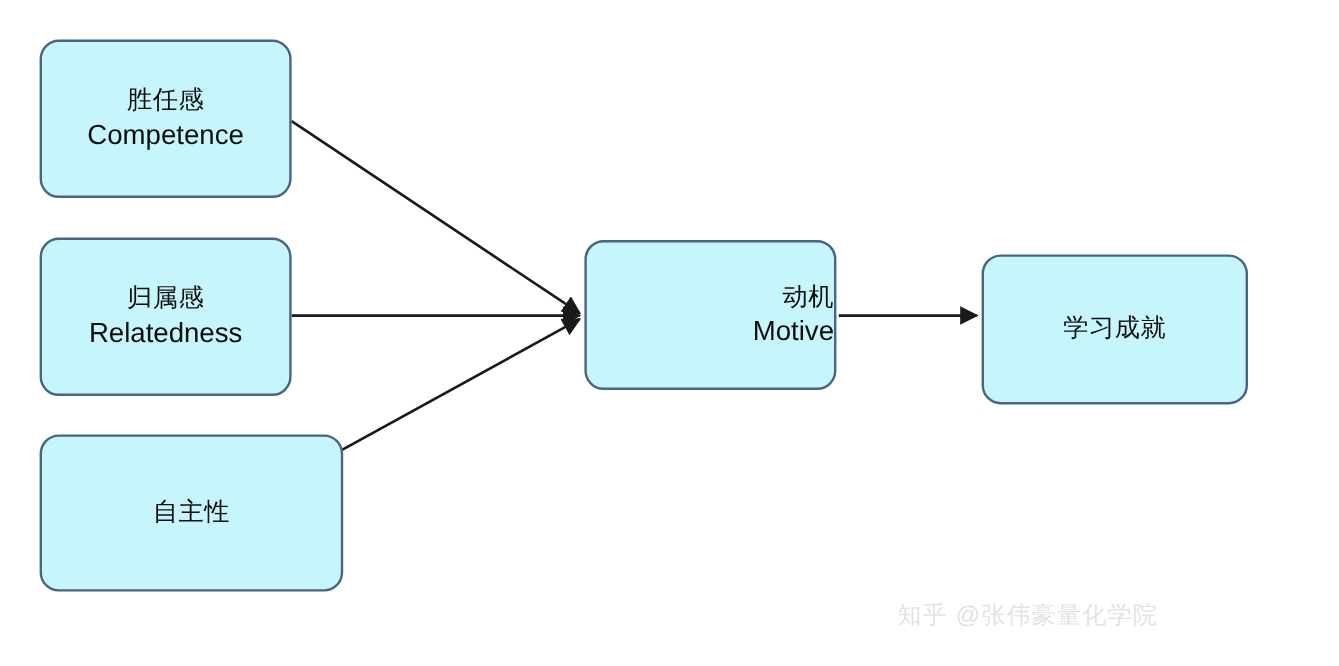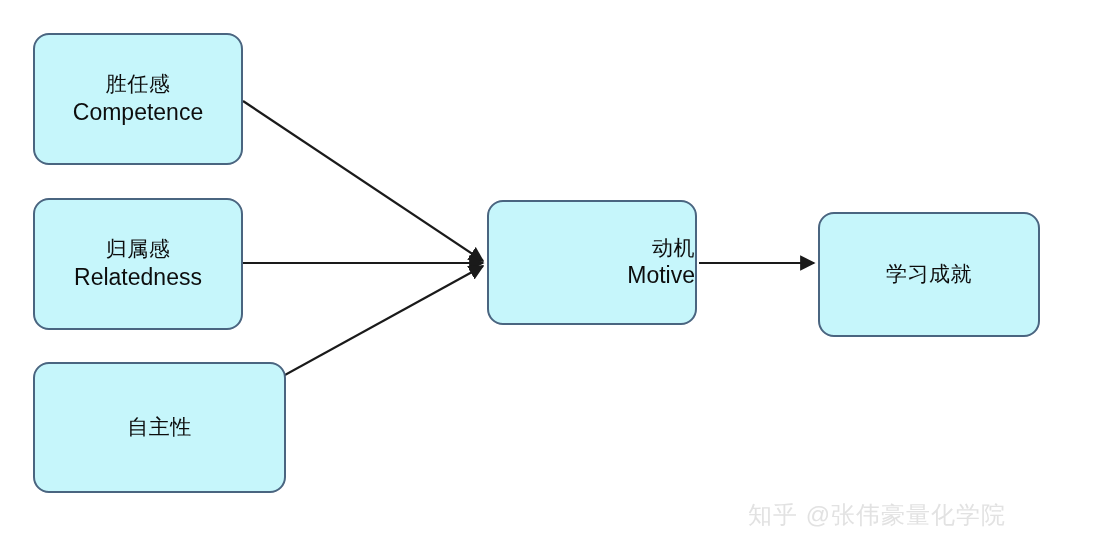--- a/index.html
+++ b/index.html
@@ -55,21 +55,21 @@
   #node-competence  { left: 33px;  top: 33px;  width: 210px; height: 132px; }
   #node-relatedness { left: 33px;  top: 198px; width: 210px; height: 132px; }
   #node-autonomy    { left: 33px;  top: 362px; width: 253px; height: 131px; }
   #node-motive      { left: 487px; top: 200px; width: 210px; height: 125px; align-items: flex-end; }
   #node-achievement { left: 818px; top: 200px; width: 222px; height: 125px; margin-top: 12px; }
 
   #watermark {
     position: absolute;
     left: 748px;
     top: 499px;
-    font-size: 24px;
+    font-size: 20px;
     color: #e2e2e2;
     letter-spacing: 1px;
     white-space: nowrap;
     user-select: none;
   }
 </style>
 </head>
 <body>
 
 <div id="canvas">

